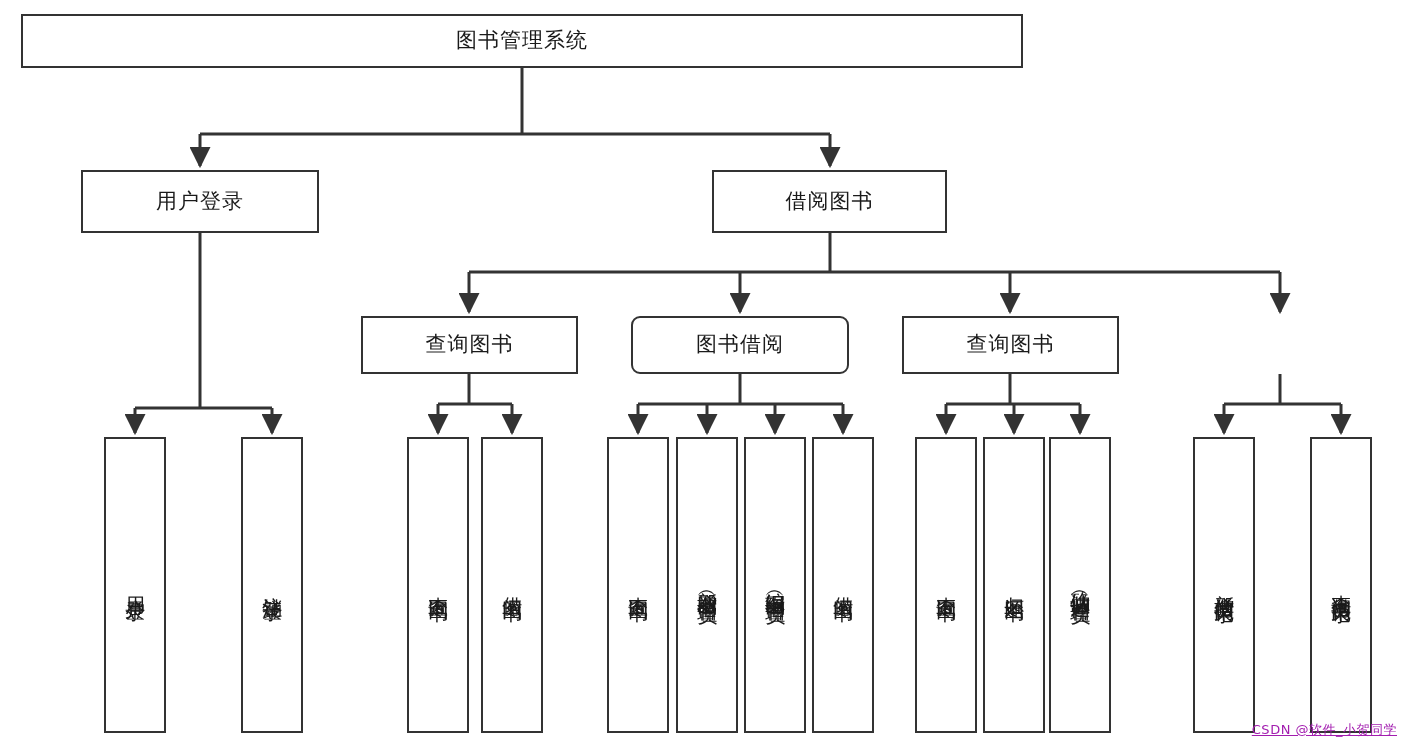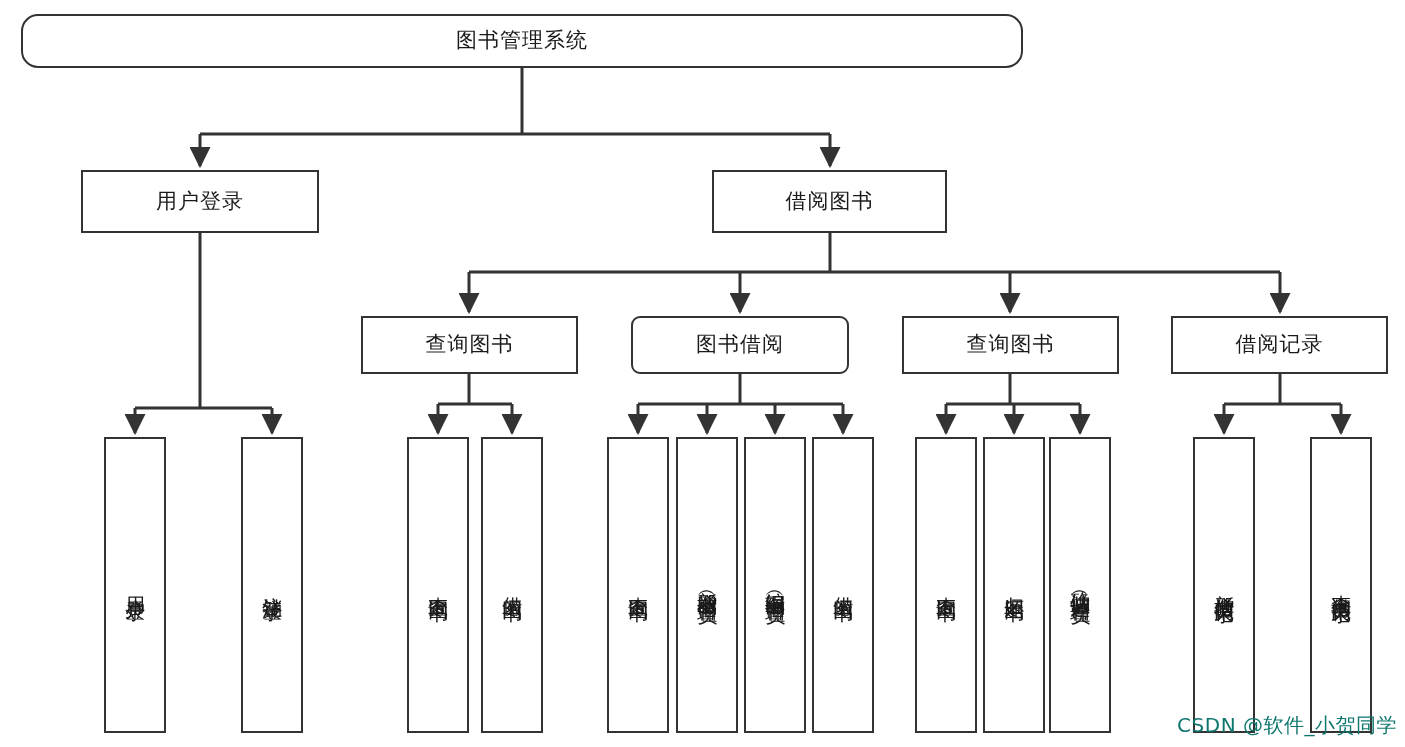--- a/index.html
+++ b/index.html
@@ -51,24 +51,25 @@
     text-align: center;
     padding: 4px 0;
   }
   .node-v .vtext {
     display: block;
   }
   #watermark {
     position: absolute;
     right: 8px;
     bottom: 8px;
-    font-size: 20px;
-    color: #0f766e;
+    font-size: 13px;
+    color: #a21caf;
     white-space: nowrap;
     letter-spacing: 0.5px;
+    text-decoration: underline;
   }
 </style>
 </head>
 <body>
 
 <div id="diagram-root">
 
   <svg id="connector-layer" viewBox="0 0 1405 747" xmlns="http://www.w3.org/2000/svg">
     <defs>
       <marker id="arrow" viewBox="0 0 10 10" refX="9" refY="5" markerWidth="7" markerHeight="7" orient="auto-start-reverse">
@@ -112,42 +113,39 @@
       <path d="M 1014 404 L 1014 433" marker-end="url(#arrow)"></path>
       <path d="M 1080 404 L 1080 433" marker-end="url(#arrow)"></path>
 
       <path d="M 1280 374 L 1280 404"></path>
       <path d="M 1224 404 L 1341 404"></path>
       <path d="M 1224 404 L 1224 433" marker-end="url(#arrow)"></path>
       <path d="M 1341 404 L 1341 433" marker-end="url(#arrow)"></path>
     </g>
   </svg>
 
-  <div class="node node-h" style="left:21px; top:14px; width:1002px; height:54px;border-radius:17px;">
+  <div class="node node-h" style="left:21px; top:14px; width:1002px; height:54px;">
     <span>图书管理系统</span>
   </div>
 
   <div class="node node-h" style="left:81px; top:170px; width:238px; height:63px;">
     <span>用户登录</span>
   </div>
   <div class="node node-h" style="left:712px; top:170px; width:235px; height:63px;">
     <span>借阅图书</span>
   </div>
 
   <div class="node node-h" style="left:361px; top:316px; width:217px; height:58px;">
     <span>查询图书</span>
   </div>
   <div class="node node-h" style="left:631px; top:316px; width:218px; height:58px;border-radius:9px;">
     <span>图书借阅</span>
   </div>
   <div class="node node-h" style="left:902px; top:316px; width:217px; height:58px;">
     <span>查询图书</span>
-  </div>
-  <div class="node node-h" style="left:1171px; top:316px; width:217px; height:58px;">
-    <span>借阅记录</span>
   </div>
 
   <div class="node node-v" style="left:104px; top:437px; width:62px; height:296px;">
     <span class="vtext">用户登录</span>
   </div>
   <div class="node node-v" style="left:241px; top:437px; width:62px; height:296px;">
     <span class="vtext">注销登录</span>
   </div>
 
   <div class="node node-v" style="left:407px; top:437px; width:62px; height:296px;">

